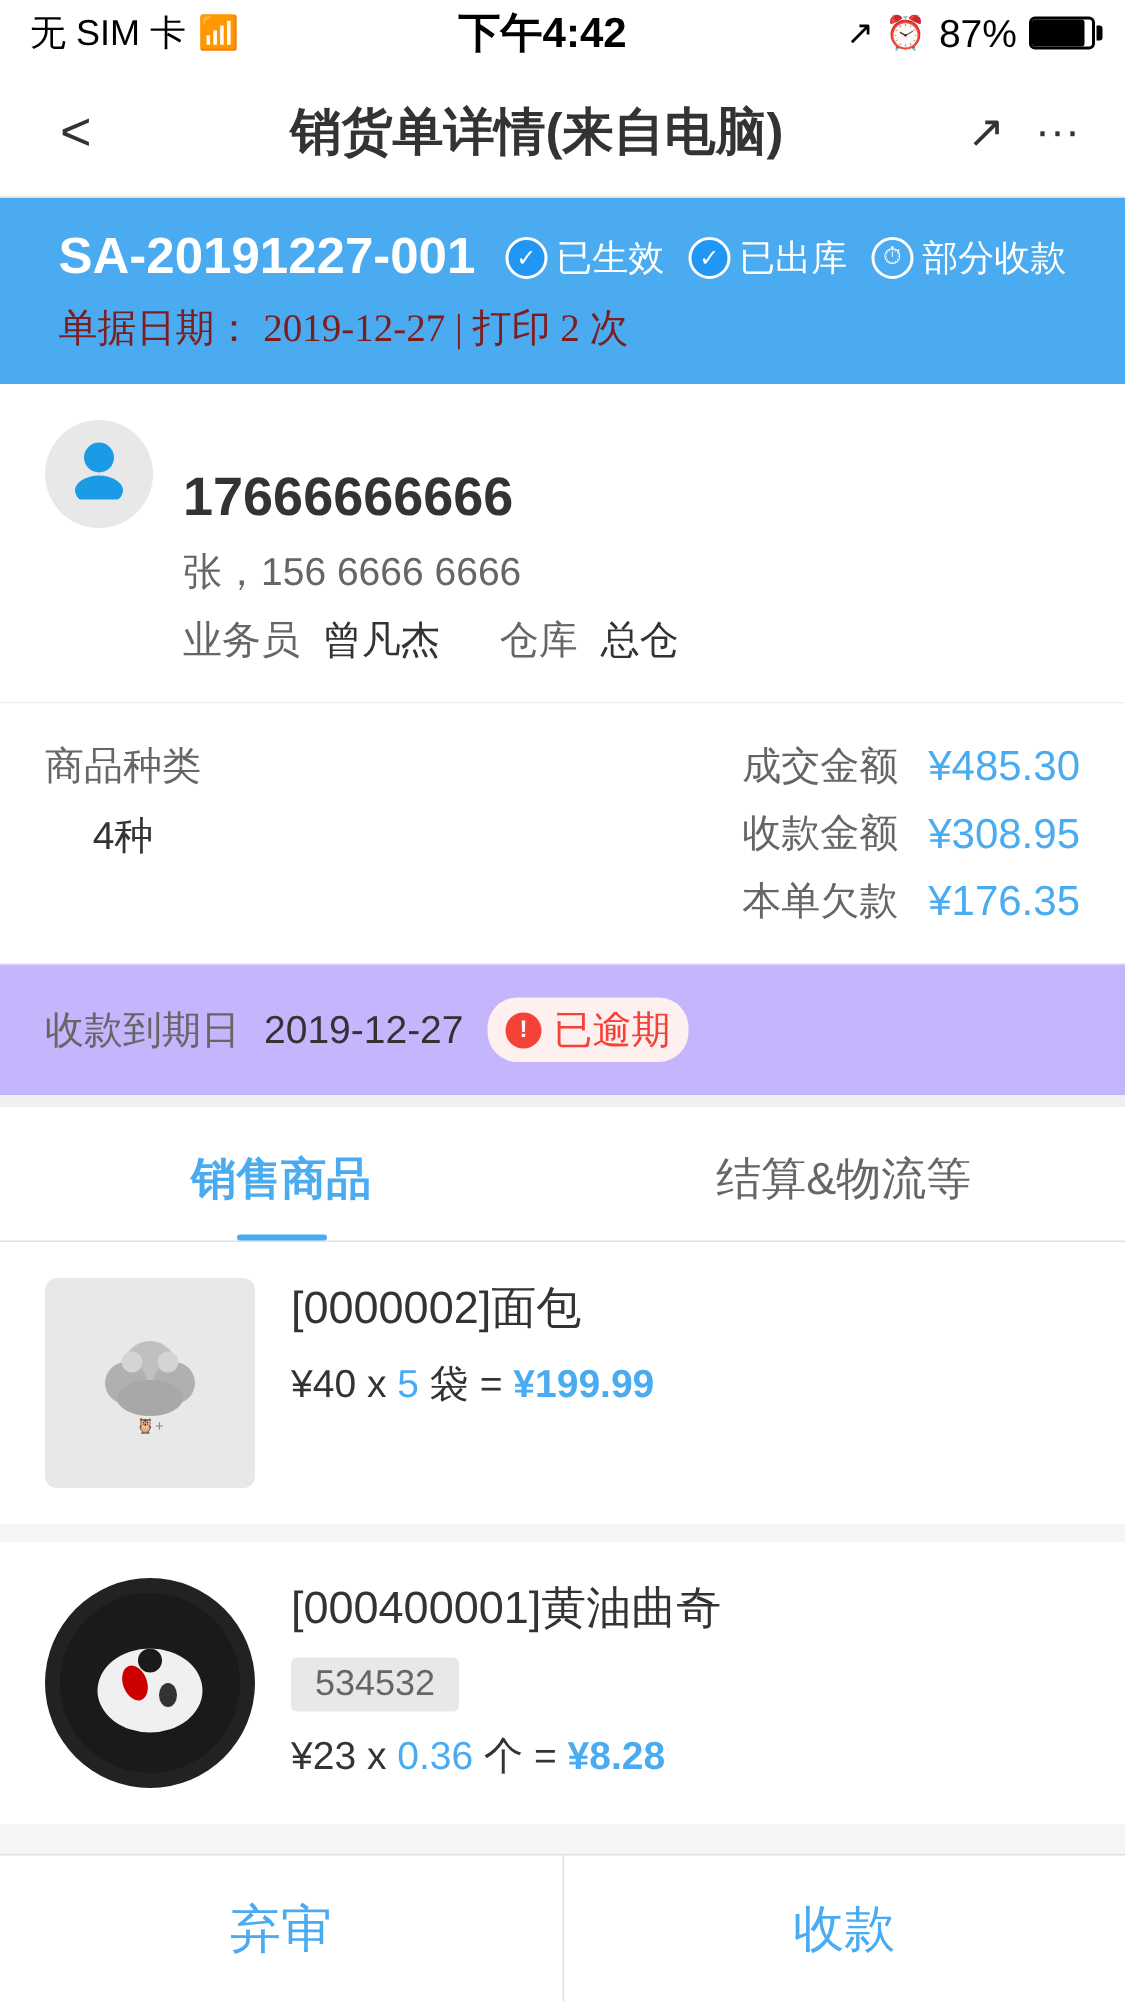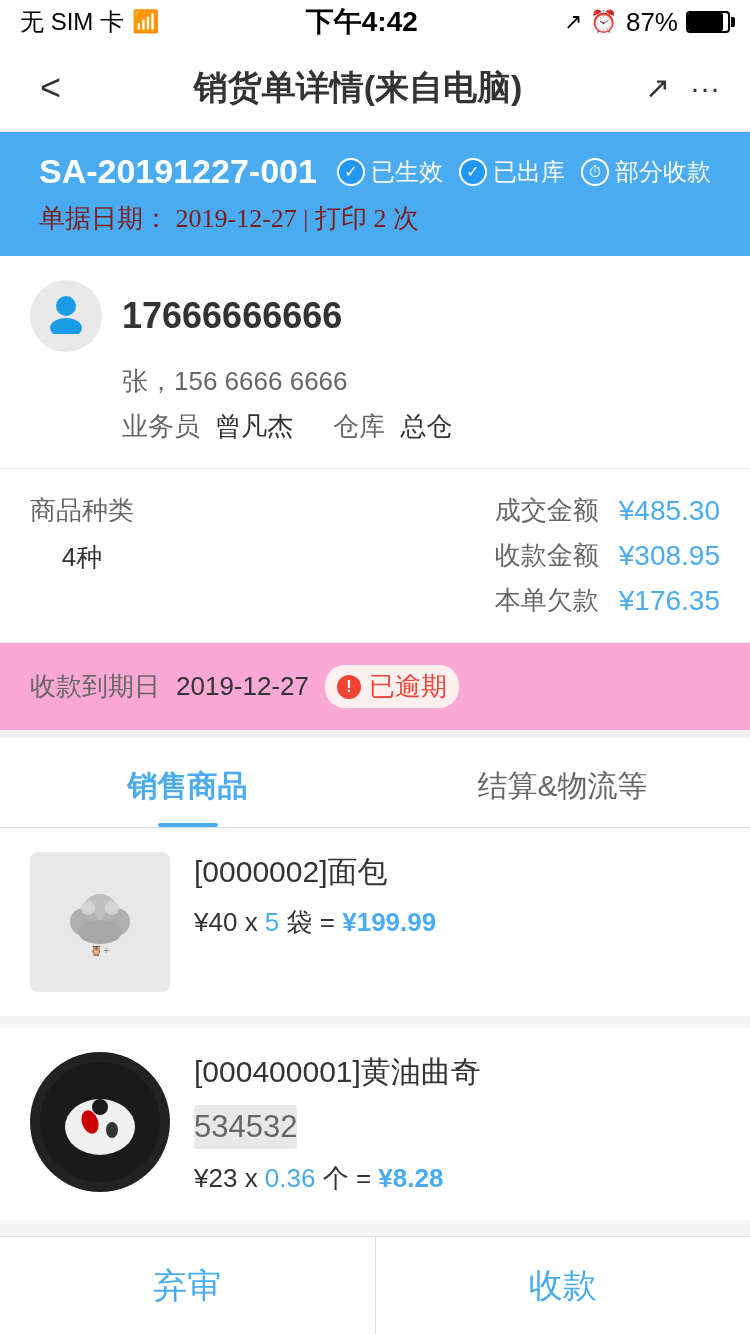--- a/index.html
+++ b/index.html
@@ -123,21 +123,21 @@
     }
 
     
     .customer-section {
       background: #fff;
       padding: 24px 30px;
       border-bottom: 1px solid #eee;
     }
     .customer-row {
       display: flex;
-      align-items: center;
+      align-items: flex-end;
       gap: 20px;
       margin-bottom: 12px;
     }
     .avatar {
       width: 72px; height: 72px;
       background: #e8e8e8;
       border-radius: 50%;
       display: flex;
       align-items: center;
       justify-content: center;
@@ -210,21 +210,21 @@
       color: #666;
     }
     .stat-amount {
       font-size: 28px;
       color: #4AABF0;
       font-weight: 500;
     }
 
     
     .due-section {
-      background: #f9a8d4;
+      background: #c4b5fd;
       padding: 22px 30px;
       border-bottom: 8px solid #f0f0f0;
       display: flex;
       align-items: center;
       gap: 16px;
     }
     .due-label {
       font-size: 26px;
       color: #666;
     }
@@ -315,22 +315,22 @@
     .product-name {
       font-size: 30px;
       color: #333;
       font-weight: 500;
       margin-bottom: 12px;
     }
     .product-sku-badge {
       display: inline-block;
       background: #e8e8e8;
       border-radius: 4px;
-      padding: 4px 0;
-      font-size: 31px;
+      padding: 4px 16px;
+      font-size: 24px;
       color: #666;
       margin-bottom: 12px;
     }
     .product-price {
       font-size: 26px;
       color: #333;
     }
     .price-highlight {
       color: #4AABF0;
       font-weight: 600;

